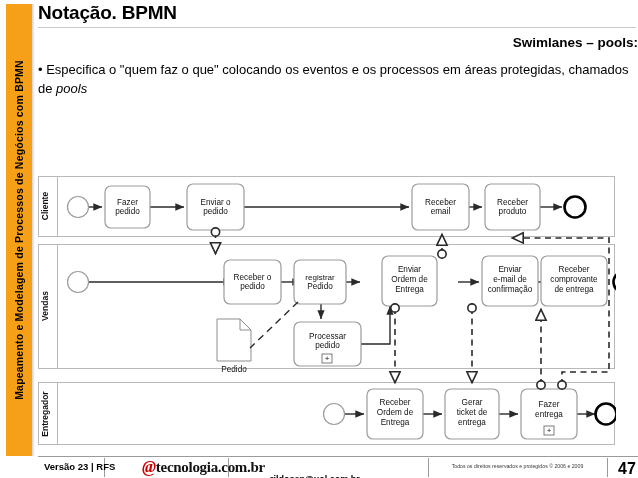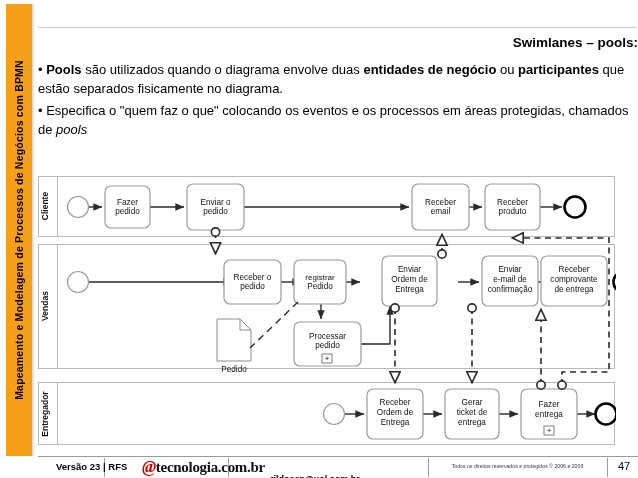--- a/index.html
+++ b/index.html
@@ -94,21 +94,21 @@
     left: 0; top: 0;
     width: 600px; height: 1px;
     background: #9a9a9a;
   }
   .fsep {
     position: absolute;
     top: 2px; width: 1px; height: 19px;
     background: #9a9a9a;
   }
   #footer-version {
-    position: absolute; left: 18px; top: 5px;
+    position: absolute; left: 6px; top: 5px;
     font-size: 9.5px; font-weight: bold; color: #000;
   }
   #footer-logo {
     position: absolute; left: 70px; top: 1px;
     font-family: "Liberation Serif", serif;
     font-size: 15px; font-weight: bold; color: #111;
     letter-spacing: -0.3px;
     margin-left: 34px;
   }
   #footer-logo .at {
@@ -121,38 +121,38 @@
     font-size: 9px; font-weight: bold; color: #000; margin-top: 12px;
   }
   #footer-copy {
     position: absolute; left: 392px; top: 7px;
     width: 175px; text-align: center;
     font-size: 5.2px; color: #3a3a3a;
   }
   #footer-page {
     position: absolute; left: 580px; top: 4px;
     width: 18px; text-align: left;
-    font-size: 11px; font-weight: normal; color: #000;
+    font-size: 16px; font-weight: bold; color: #000;
   }
 </style>
 </head>
 <body>
 
 <div id="slide">
 
   <div id="sidebar" style="background: rgb(246, 160, 26);">
     <div id="sidebar-label">Mapeamento e  Modelagem de Processos de Negócios com BPMN</div>
   </div>
   <div id="sidebar-shadow"></div>
 
+  <div id="title">Notação. BPMN</div>
   <div id="title-rule"></div>
 
   <div id="body-text">
     <div class="lead">Swimlanes – pools:</div>
-    <div class="bullet"><span>• </span><b>Pools</b><span> são utilizados quando o diagrama envolve duas </span><b>entidades de negócio</b><span> ou </span><b>participantes</b><span> que estão separados fisicamente no diagrama.</span></div>
     <div class="bullet"><span>• Especifica o "quem faz o que" colocando os eventos e os processos em áreas protegidas, chamados de </span><i>pools</i></div>
   </div>
 
 
   <div id="diagram">
     <svg width="578" height="271" viewBox="0 0 578 271" xmlns="http://www.w3.org/2000/svg">
       <defs>
         <marker id="arrowSolid" markerWidth="7" markerHeight="7" refX="6.2" refY="3" orient="auto">
           <path d="M0,0.4 L6.4,3 L0,5.6 z" fill="#2a2a2a"></path>
         </marker>

